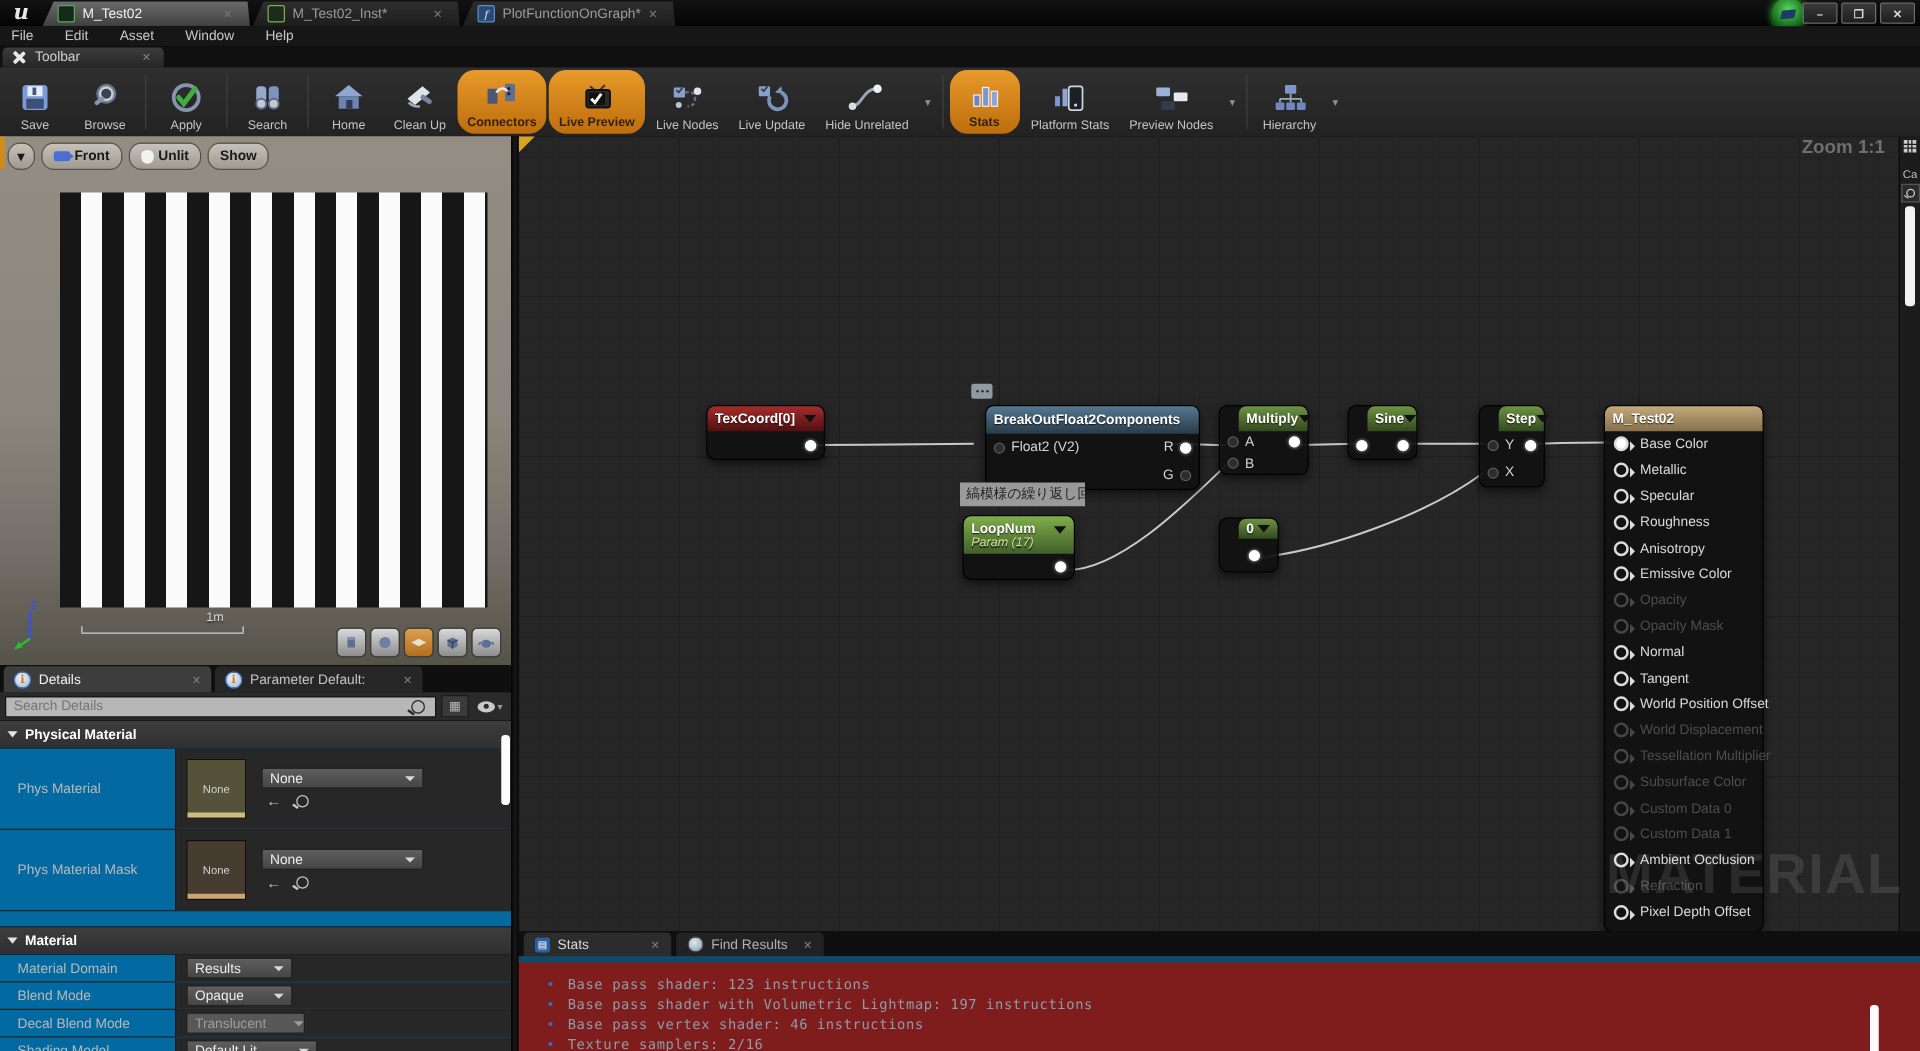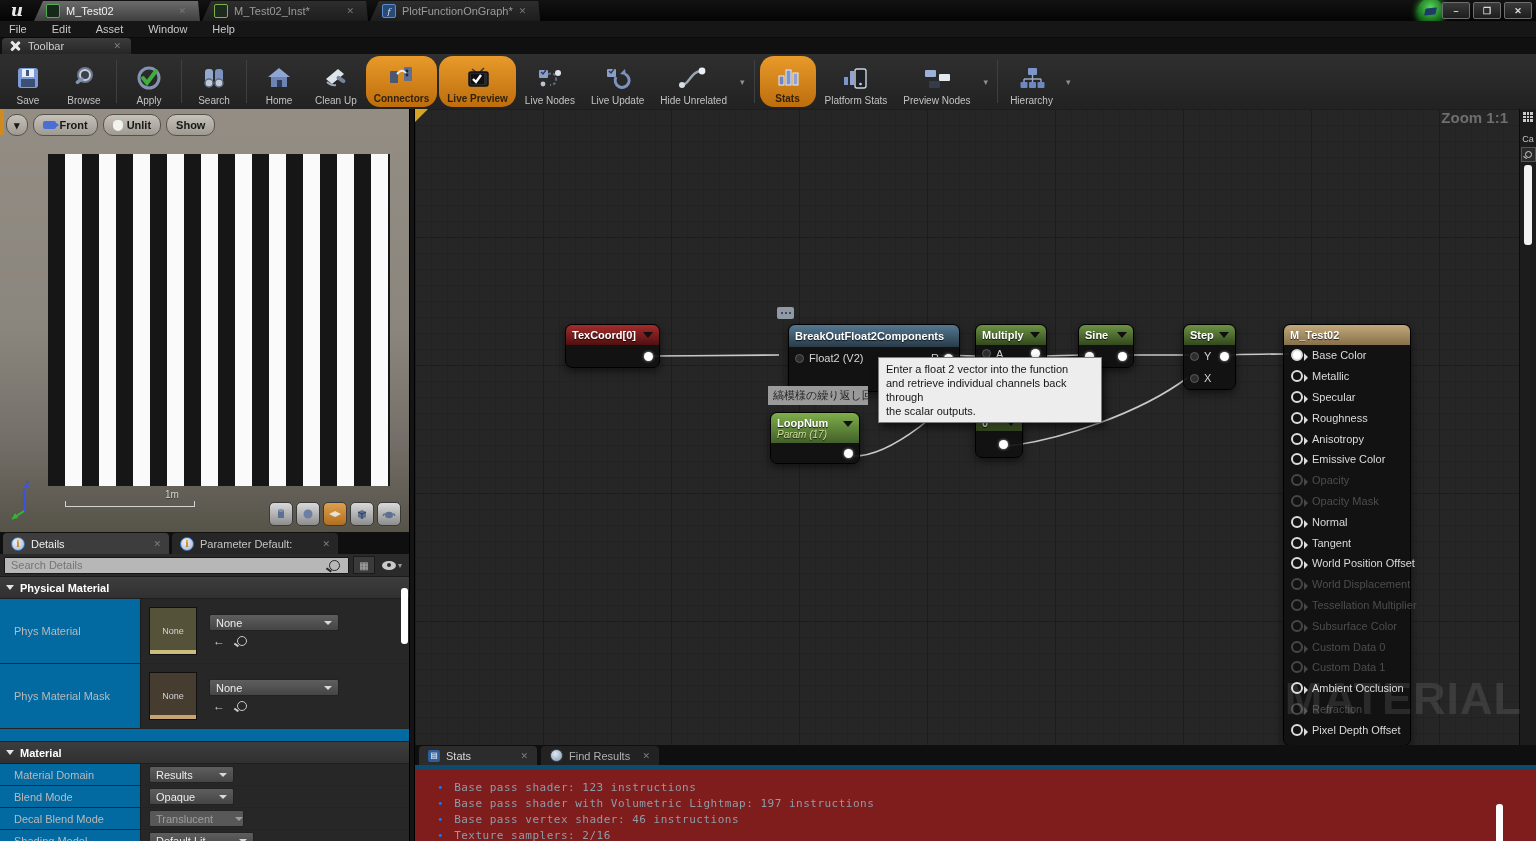--- a/index.html
+++ b/index.html
@@ -109,21 +109,21 @@
   .gcorner{position:absolute;left:0;top:0;width:0;height:0;border-left:13px solid #d8a522;border-bottom:13px solid transparent;z-index:4;}
   .zoomlbl{position:absolute;right:28px;top:0;color:#6e6e6e;font-size:15px;font-weight:bold;z-index:2;}
   .watermark{position:absolute;right:14px;top:564px;font-size:45px;font-weight:bold;letter-spacing:1px;color:rgba(255,255,255,0.10);z-index:6;pointer-events:none;}
   .wires{position:absolute;left:0;top:0;z-index:1;}
 
   .node{position:absolute;background:rgba(17,17,17,0.93);border:1px solid #000;border-radius:7px;box-shadow:0 3px 8px rgba(0,0,0,.55);z-index:2;}
   .nh{height:20px;border-radius:6px 6px 0 0;display:flex;align-items:center;justify-content:space-between;padding:0 6px;font-size:11px;font-weight:bold;color:#fff;text-shadow:0 1px 1px rgba(0,0,0,.8);box-sizing:border-box;}
   .nh .hcar{width:0;height:0;border-left:5px solid transparent;border-right:5px solid transparent;border-top:6px solid #101010;}
   .nh.red{background:linear-gradient(#a52c2c,#501010);}
   .nh.blue{background:linear-gradient(#547891,#293b49);}
-  .nh.green{background:linear-gradient(#6d9344,#33491e);}
+  .nh.green{background:linear-gradient(#6d9344,#33491e);margin-left:15px;}
   .nh.bgreen{background:linear-gradient(#7fae4a,#42602a);}
   .nh.tan{background:linear-gradient(#c3a97b,#87704a);}
   .nrow{display:flex;align-items:center;gap:5px;font-size:11px;color:#d6d6d6;padding:0 6px;height:22px;box-sizing:border-box;}
   .pin{width:9px;height:9px;border-radius:50%;flex:none;box-sizing:border-box;}
   .pin.dark{background:#2d2d2d;border:1px solid #5c5c5c;}
   .pin.fill{background:#fff;box-shadow:0 0 3px rgba(255,255,255,.7);}
   .rowR{margin-left:auto;display:flex;align-items:center;gap:5px;}
   .sub{font-size:10px;font-style:italic;font-weight:normal;color:#cfe09a;}
   .mpinrow{height:20.8px;display:flex;align-items:center;padding-left:7px;font-size:11px;color:#dadada;}
   .mpinrow.dim{color:#4d4d4d;}
@@ -761,25 +761,20 @@
         <span class="mlabel">Refraction</span>
       </div>
     <div class="mpinrow">
         <span class="mpin"></span>
         <span class="mlabel">Pixel Depth Offset</span>
       </div>
   </div>
 
   <div class="watermark">MATERIAL</div>
 
-  <div class="tooltip">
-    <div>Enter a float 2 vector into the function</div>
-    <div>and retrieve individual channels back through</div>
-    <div>the scalar outputs.</div>
-  </div>
 
   <div class="sidecol">
     <div class="gridglyph">
         <i></i>
         <i></i>
         <i></i>
         <i></i>
         <i></i>
         <i></i>
         <i></i>

